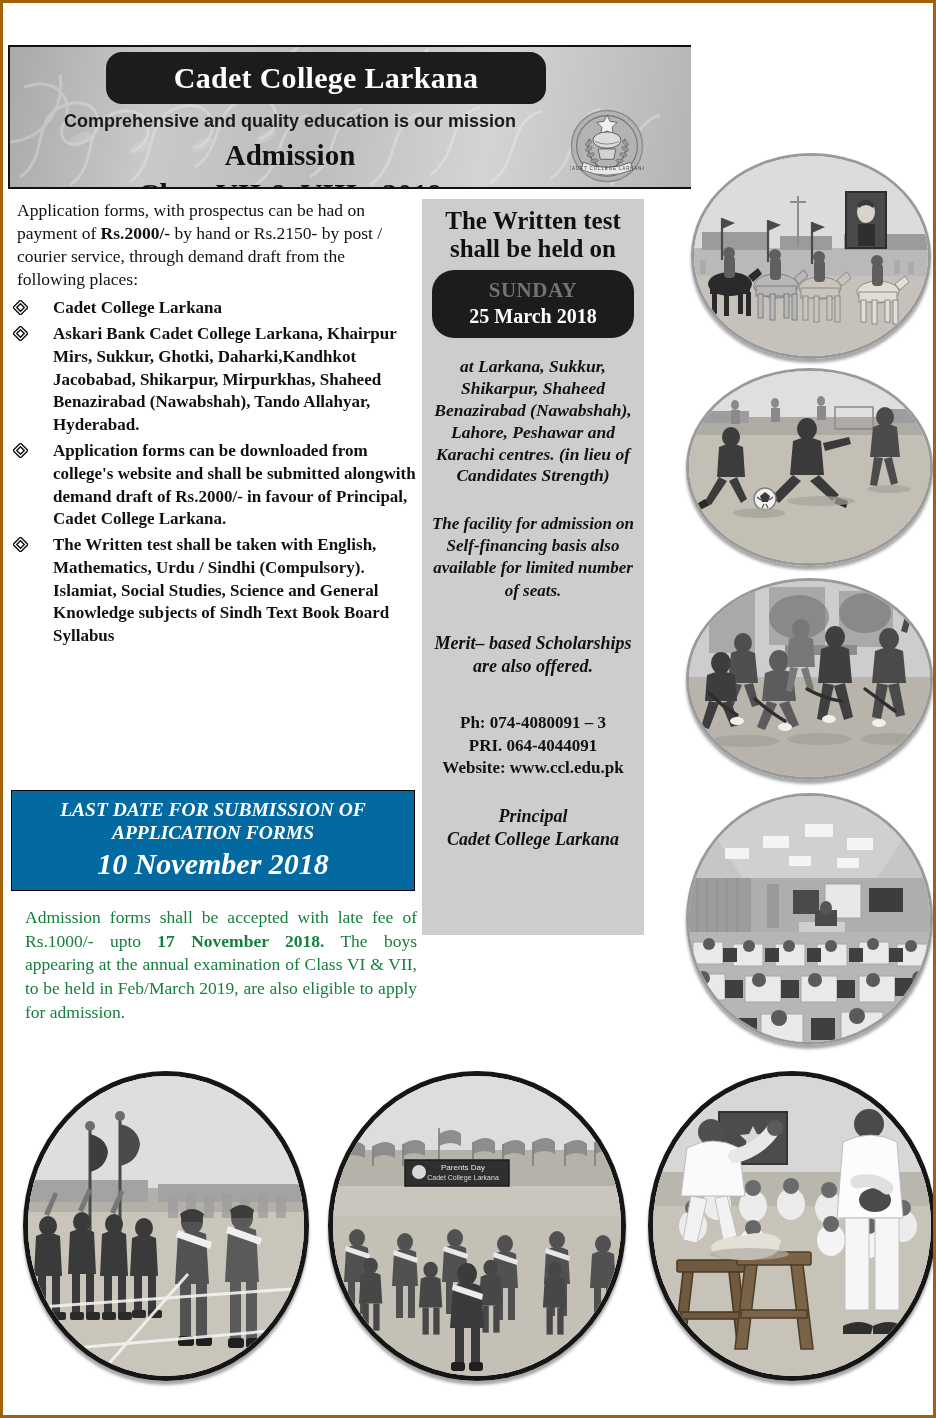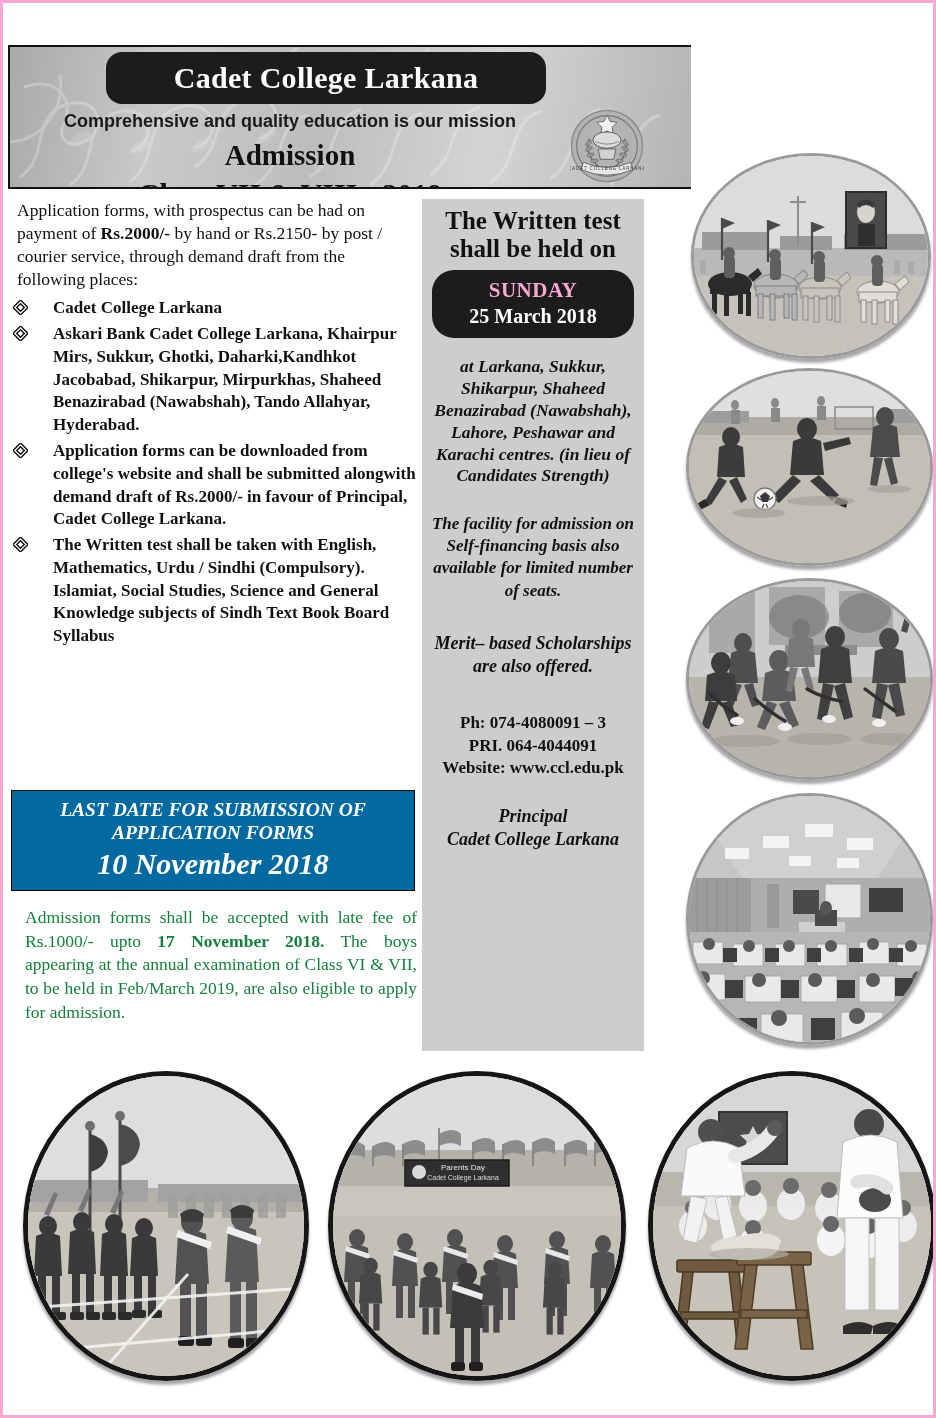--- a/index.html
+++ b/index.html
@@ -1,18 +1,18 @@
 <!DOCTYPE html>
 <html><head>
 <meta charset="utf-8">
 <style>
   html,body{margin:0;padding:0;background:#fff;}
   body{font-family:"Liberation Serif",serif;}
   #page{position:relative;width:936px;height:1418px;background:#fff;
-        border:3px solid #f9a8d4;box-sizing:border-box;overflow:hidden;}
+        border:3px solid #a16207;box-sizing:border-box;overflow:hidden;}
 
   
   .header{position:absolute;left:5px;top:42px;width:681px;height:140px;
      background:linear-gradient(100deg,#a9a9a9 0%,#c9c9c9 22%,#bdbdbd 45%,#d4d4d4 70%,#b4b4b4 100%);
      border-top:2px solid #111;border-left:2px solid #111;border-bottom:2px solid #111;
      overflow:hidden;}
   .header-swirls{position:absolute;inset:0;opacity:.45;}
   .ttl-pill{position:absolute;left:96px;top:5px;width:440px;height:52px;
      background:#1c1c1c;border-radius:16px;z-index:5;
      display:flex;align-items:center;justify-content:center;}
@@ -39,25 +39,25 @@
      border:1px solid #000;padding:7px 6px 9px;box-sizing:border-box;text-align:center;font-style:italic;}
   .blackbox .l1{color:#fff;font-size:19.5px;font-weight:bold;line-height:1.18;
      font-family:"Liberation Serif",serif;}
   .blackbox .l2{color:#fff;font-size:30px;font-weight:bold;margin-top:3px;}
 
   .lastpara{position:absolute;left:22px;top:903px;width:392px;font-size:17.5px;
      line-height:1.35;color:#15803d;text-align:justify;}
   .lastpara b{font-weight:bold;}
 
   
-  .midcol{position:absolute;left:419px;top:196px;width:222px;height:852px;
+  .midcol{position:absolute;left:419px;top:196px;width:222px;height:736px;
      background:#cdcdcd;text-align:center;box-sizing:border-box;padding:4px 6px;}
   .mid-h{font-size:25px;font-weight:bold;line-height:1.1;color:#111;margin-top:4px;}
   .date-pill{margin:8px 4px 0;background:#1c1c1c;border-radius:22px;padding:8px 4px 10px;}
-  .date-pill .d1{color:#f9a8d4;font-size:21px;font-weight:bold;letter-spacing:.5px;}
+  .date-pill .d1{color:#737373;font-size:21px;font-weight:bold;letter-spacing:.5px;}
   .date-pill .d2{color:#fff;font-size:20px;font-weight:bold;margin-top:2px;}
   .mid-it{font-style:italic;font-weight:bold;font-size:17.5px;line-height:1.25;
      color:#111;margin-top:18px;}
   .mid-it2{font-style:italic;font-weight:bold;font-size:17px;line-height:1.3;
      color:#111;margin-top:26px;}
   .mid-it3{font-style:italic;font-weight:bold;font-size:18px;line-height:1.3;
      color:#111;margin-top:30px;}
   .mid-ph{font-size:17px;font-weight:bold;line-height:1.3;color:#111;margin-top:34px;}
   .mid-sig{font-style:italic;font-weight:bold;font-size:18px;line-height:1.3;
      color:#111;margin-top:26px;}

